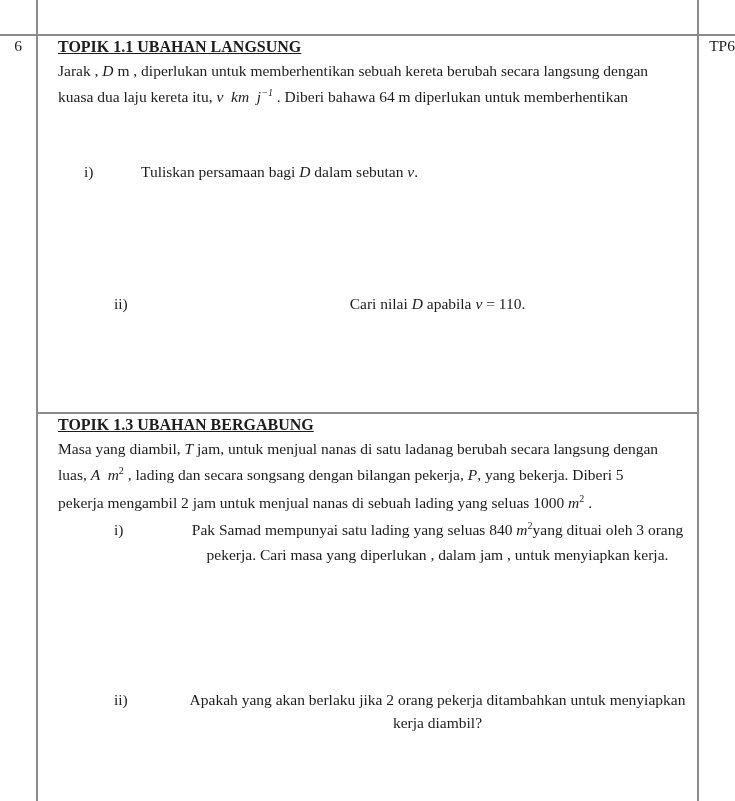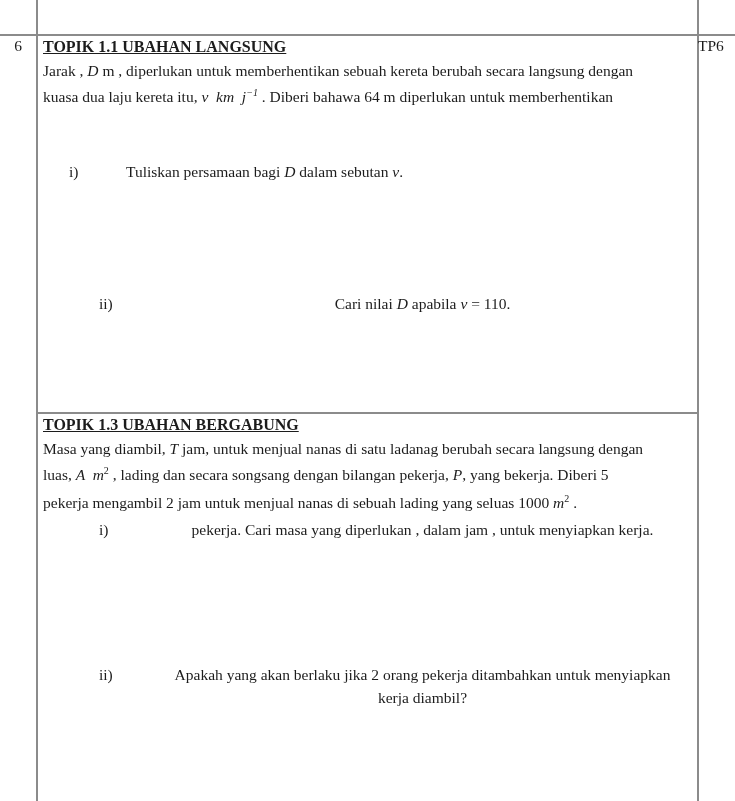--- a/index.html
+++ b/index.html
@@ -18,24 +18,24 @@
   .vline.right { left: 697px; }
   .hline.top   { left: 0; top: 34px; width: 735px; height: 2px; }
   .hline.section-div { left: 38px; top: 412px; width: 659px; height: 2px; }
 
   .qnum {
     position: absolute; left: 0; top: 37px; width: 36px;
     text-align: center; font-size: 15.5px;
   }
   .tp {
     position: absolute; left: 698px; top: 37px; width: 37px;
-    text-align: left; font-size: 15.5px;
+    text-align: right; font-size: 15.5px;
   }
 
-  .section { position: absolute; left: 43px; width: 650px; }
+  .section { position: absolute; left: 58px; width: 650px; }
   .sec1 { top: 36px; }
   .sec2 { top: 414px; }
 
   .sec-title {
     font-size: 16px; font-weight: bold; text-decoration: underline;
     line-height: 22px; white-space: pre;
   }
   .pline { font-size: 15.5px; line-height: 26px; white-space: pre; }
   .item { position: relative; }
   .marker {
@@ -90,20 +90,21 @@
 
   <div class="section sec2">
     <div class="sec-title">TOPIK 1.3 UBAHAN BERGABUNG</div>
     <div class="pline"><span>Masa yang diambil, </span><span class="seg-i">T</span><span> jam, untuk menjual nanas di satu ladanag berubah secara langsung dengan</span></div>
     <div class="pline"><span>luas, </span><span class="seg-i">A  m</span><span class="seg-sup">2</span><span> , lading dan secara songsang dengan bilangan pekerja, </span><span class="seg-i">P</span><span>, yang bekerja. Diberi 5</span></div>
     <div class="pline"><span>pekerja mengambil 2 jam untuk menjual nanas di sebuah lading yang seluas 1000 </span><span class="seg-i">m</span><span class="seg-sup">2</span><span> .</span></div>
 
     <div class="item indent-b">
       <span class="marker">i)</span>
       <div class="itext">
+        <div class="iline"><span>Pak Samad mempunyai satu lading yang seluas 840 </span><span class="seg-i">m</span><span class="seg-sup">2</span><span>yang dituai oleh 3 orang</span></div>
         <div class="iline"><span>pekerja. Cari masa yang diperlukan , dalam jam , untuk menyiapkan kerja.</span></div>
       </div>
     </div>
 
     <div class="item indent-b gap-sec2">
       <span class="marker">ii)</span>
       <div class="itext">
         <div class="iline"><span>Apakah yang akan berlaku jika 2 orang pekerja ditambahkan untuk menyiapkan</span></div>
         <div class="iline"><span>kerja diambil?</span></div>
       </div>

